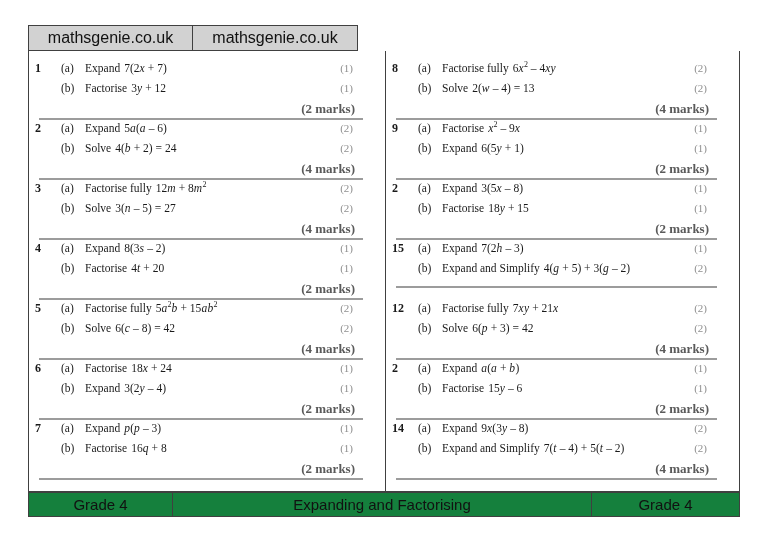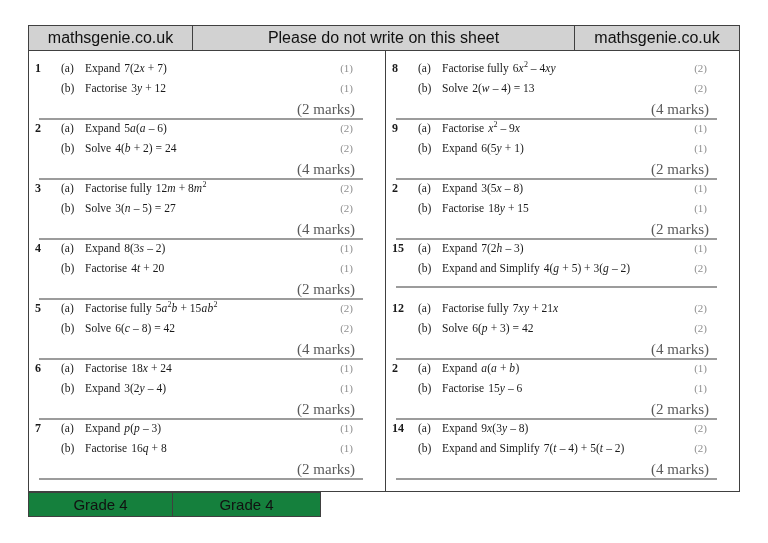--- a/index.html
+++ b/index.html
@@ -40,21 +40,21 @@
   .part-row{display:flex;align-items:baseline;height:21px;font-size:11.5px;}
   .qnum{width:28px;padding-left:2px;font-weight:bold;font-size:12px;flex:none;}
   .plabel{width:24px;flex:none;}
   .ptask{margin-right:4px;white-space:pre;flex:none;}
   .pexpr{white-space:pre;}
   .pexpr i{font-style:italic;letter-spacing:.3px;}
   .pexpr sup{font-size:8px;line-height:0;}
   .pmarks{margin-left:auto;padding-right:20px;color:var(--marks);font-size:11px;flex:none;}
   .total-row{
     height:12px;line-height:12px;text-align:right;padding-right:18px;
-    font-weight:normal;color:var(--total);font-size:15px;
+    font-weight:bold;color:var(--total);font-size:13px;
   }
   .sep{border-bottom:2px solid var(--sep);margin:3px 10px 0 6px;height:0;}
 
   .footer-bar{
     position:absolute;left:28px;top:492px;width:712px;height:25px;display:flex;
     font-family:"Liberation Sans",sans-serif;font-size:15px;color:#111;
   }
   .footer-cell{
     background:#15803d;border:1px solid var(--border);
     display:flex;align-items:center;justify-content:center;
@@ -62,21 +62,20 @@
   .footer-cell + .footer-cell{border-left:none;}
   .footer-cell.grade-left{width:145px;}
   .footer-cell.title{flex:1;}
   .footer-cell.grade-right{width:148px;}
 </style>
 </head>
 <body>
 
 <div class="header-bar">
   <div class="header-cell brand">mathsgenie.co.uk</div>
-  <div class="header-cell notice">Please do not write on this sheet</div>
   <div class="header-cell brand">mathsgenie.co.uk</div>
 </div>
 
 <div class="main-box">
   <div class="q-column first">
   <div class="question">
     <div class="part-row">
       <span class="qnum">1</span>
       <span class="plabel">(a)</span>
       <span class="ptask">Expand</span>
@@ -338,14 +337,15 @@
       <span class="pmarks">(2)</span>
     </div>
     <div class="total-row">(4 marks)</div>
     <div class="sep"></div>
   </div>
 </div>
 </div>
 
 <div class="footer-bar">
   <div class="footer-cell grade-left">Grade 4</div>
+  <div class="footer-cell title">Expanding and Factorising</div>
   <div class="footer-cell grade-right">Grade 4</div>
 </div>
 
 </body></html>

